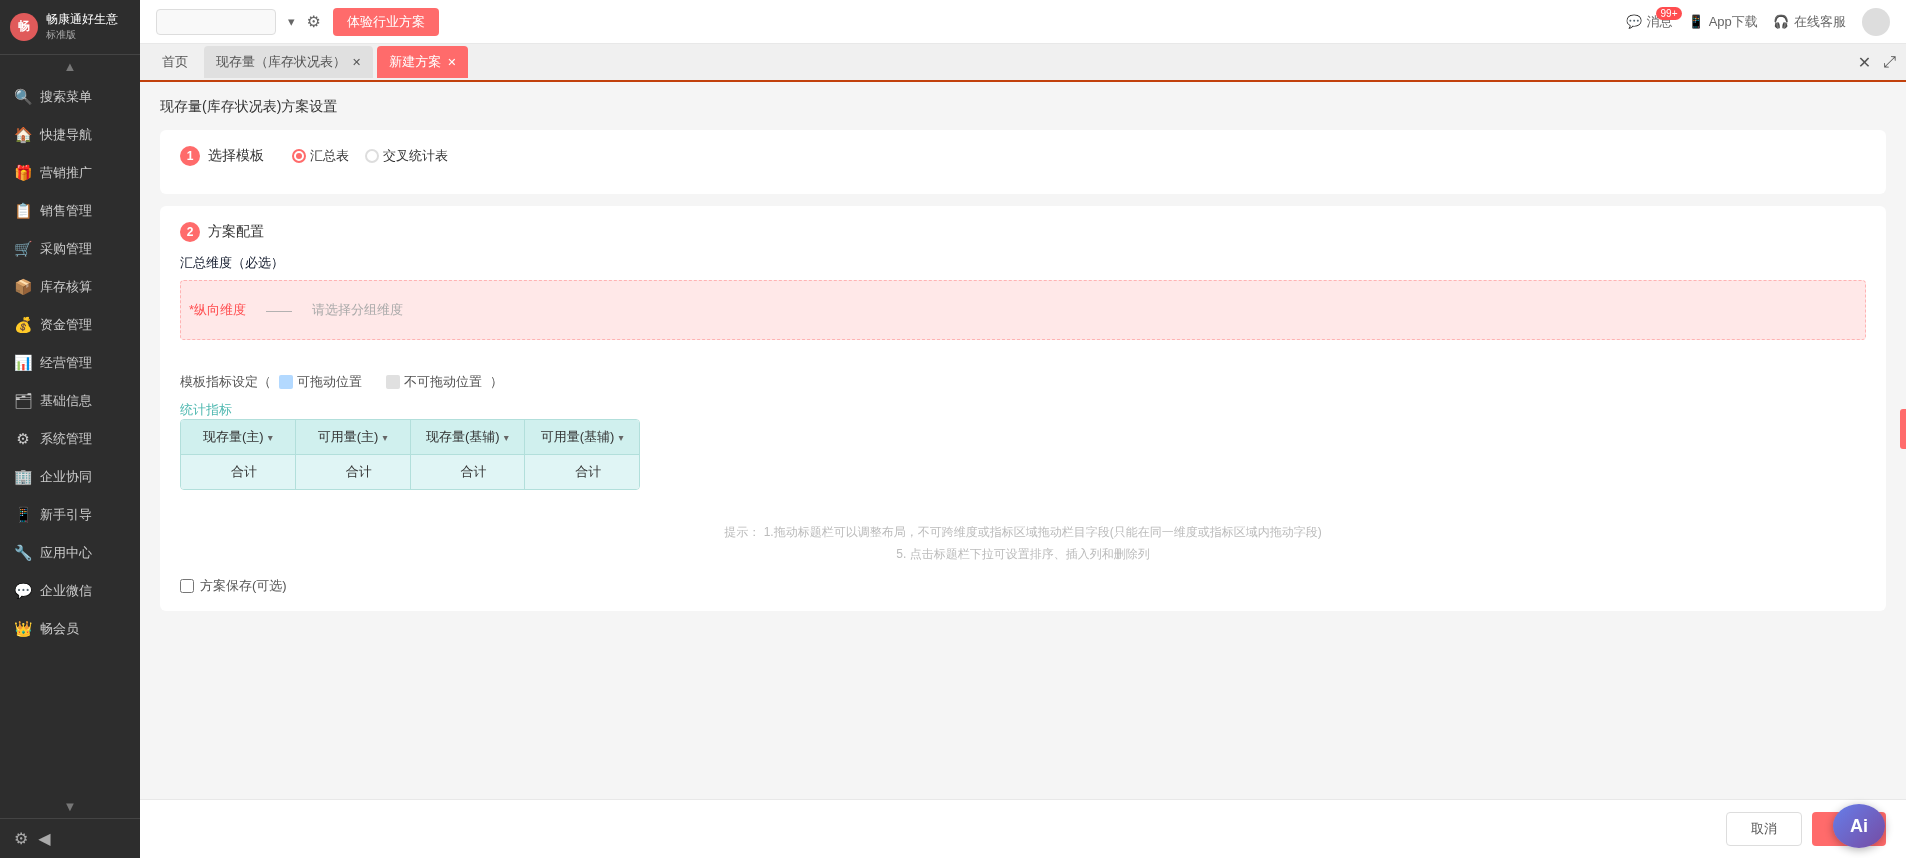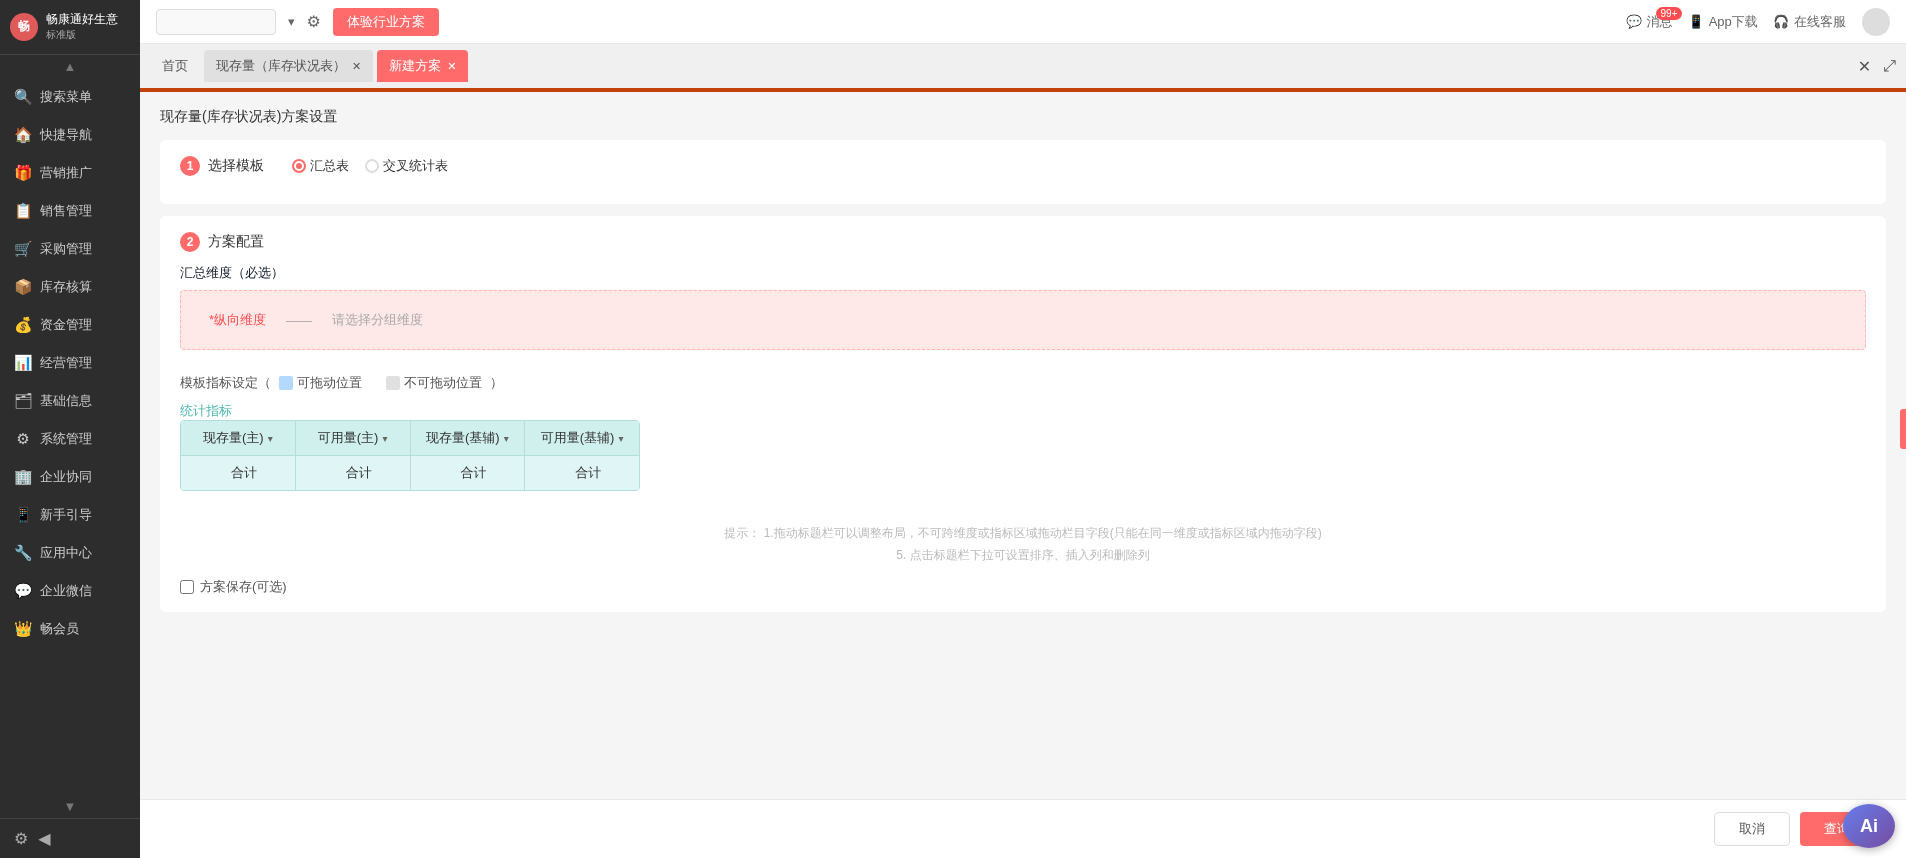--- a/index.html
+++ b/index.html
@@ -88,22 +88,22 @@
     .topbar-app { display: flex; align-items: center; gap: 4px; cursor: pointer; }
     .topbar-service { display: flex; align-items: center; gap: 4px; cursor: pointer; }
     .topbar-avatar { width: 28px; height: 28px; background: #ddd; border-radius: 50%; cursor: pointer; }
 
     
     .tabs-bar {
       background: #f0f0f0;
       display: flex;
       align-items: center;
       padding: 0 10px;
-      height: 48px;
-      border-bottom: 4px solid #c2410c;
+      height: 38px;
+      border-bottom: 2px solid #c2410c;
       flex-shrink: 0;
       gap: 4px;
     }
     .tab-item {
       display: flex; align-items: center; gap: 6px;
       padding: 6px 12px;
       border-radius: 4px 4px 0 0;
       cursor: pointer;
       font-size: 13px;
       color: #555;
@@ -156,22 +156,22 @@
       content: ''; width: 6px; height: 6px; background: #ff6b6b; border-radius: 50%;
     }
 
     
     .section-label { font-size: 13px; color: #0f172a; margin-bottom: 8px; }
 
     .dimension-zone {
       background: #ffe8e8;
       border: 1px dashed #ffb3b3;
       border-radius: 4px;
-      padding: 20px 28px;
-      margin-bottom: 24px;
+      padding: 20px 8px;
+      margin-bottom: 33px;
       min-height: 60px;
     }
     .dimension-row {
       display: flex; align-items: center; gap: 12px;
     }
     .dim-label { color: #ff4d4f; font-size: 13px; }
     .dim-separator { color: #aaa; margin: 0 8px; }
     .dim-placeholder { color: #aaa; font-size: 13px; }
 
     
@@ -240,21 +240,21 @@
       font-size: 13px; color: #555;
     }
     .save-checkbox {
       width: 14px; height: 14px; border: 1px solid #ccc; border-radius: 2px; cursor: pointer;
     }
 
     
     .footer-bar {
       background: #fff;
       border-top: 1px solid #e8e8e8;
-      padding: 12px 32px;
+      padding: 12px 20px;
       display: flex;
       justify-content: flex-end;
       gap: 10px;
       flex-shrink: 0;
     }
     .btn-cancel {
       border: 1px solid #ddd; background: #fff; color: #555;
       padding: 7px 24px; border-radius: 4px; cursor: pointer; font-size: 13px;
     }
     .btn-query {
@@ -270,21 +270,21 @@
       position: fixed; right: 0; top: 50%;
       width: 6px; height: 40px;
       background: #ff6b6b;
       border-radius: 3px 0 0 3px;
       transform: translateY(-50%);
       cursor: pointer;
     }
 
     
     .ai-badge {
-      position: fixed; bottom: 10px; right: 11px;
+      position: fixed; bottom: 10px; right: 21px;
       background: linear-gradient(135deg, #667eea, #764ba2);
       color: white; border-radius: 50%;
       width: 52px; height: 44px;
       display: flex; align-items: center; justify-content: center;
       font-size: 18px; font-weight: bold;
       cursor: pointer;
       box-shadow: 0 2px 8px rgba(0,0,0,0.3);
     }
 
     .close-btn { cursor:pointer; color:#555; font-size:16px; }

